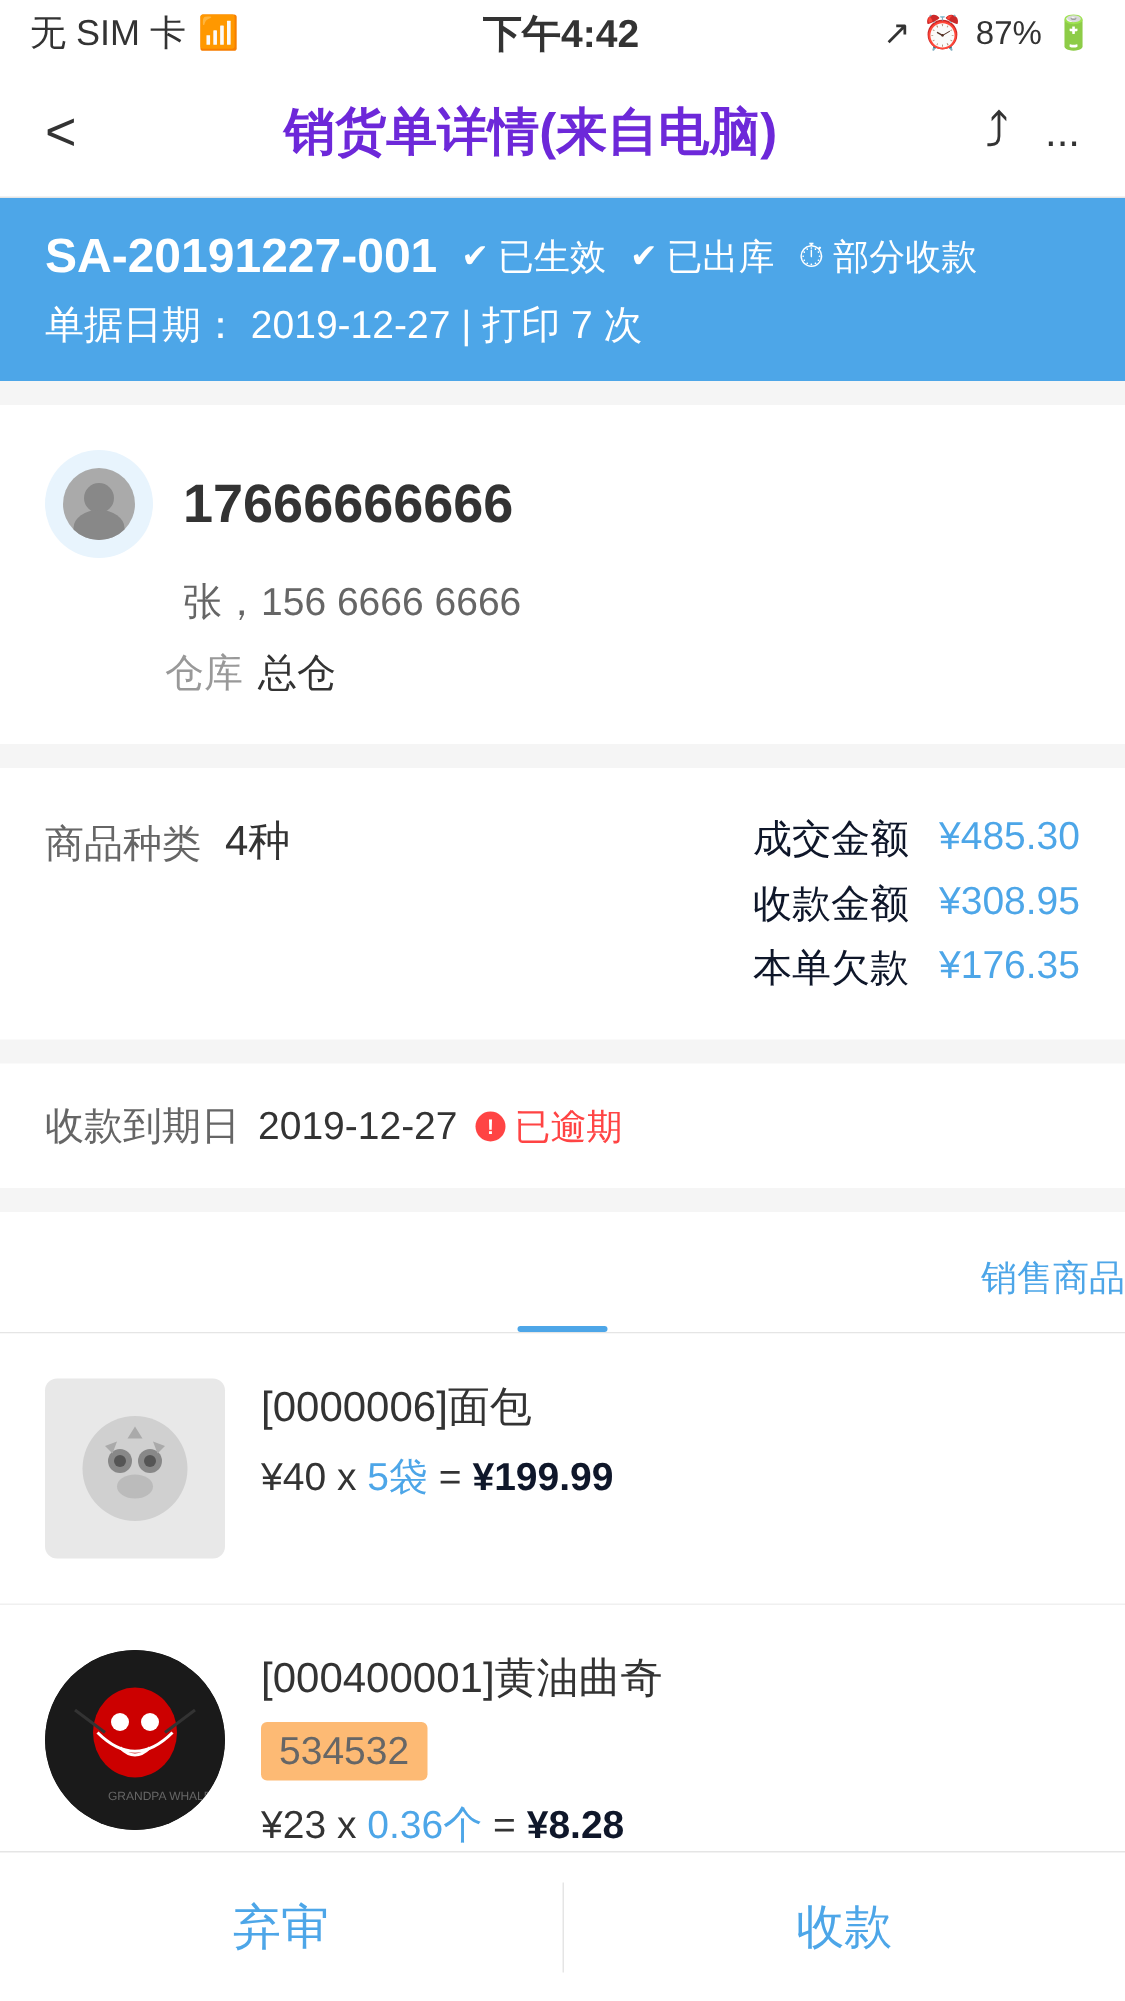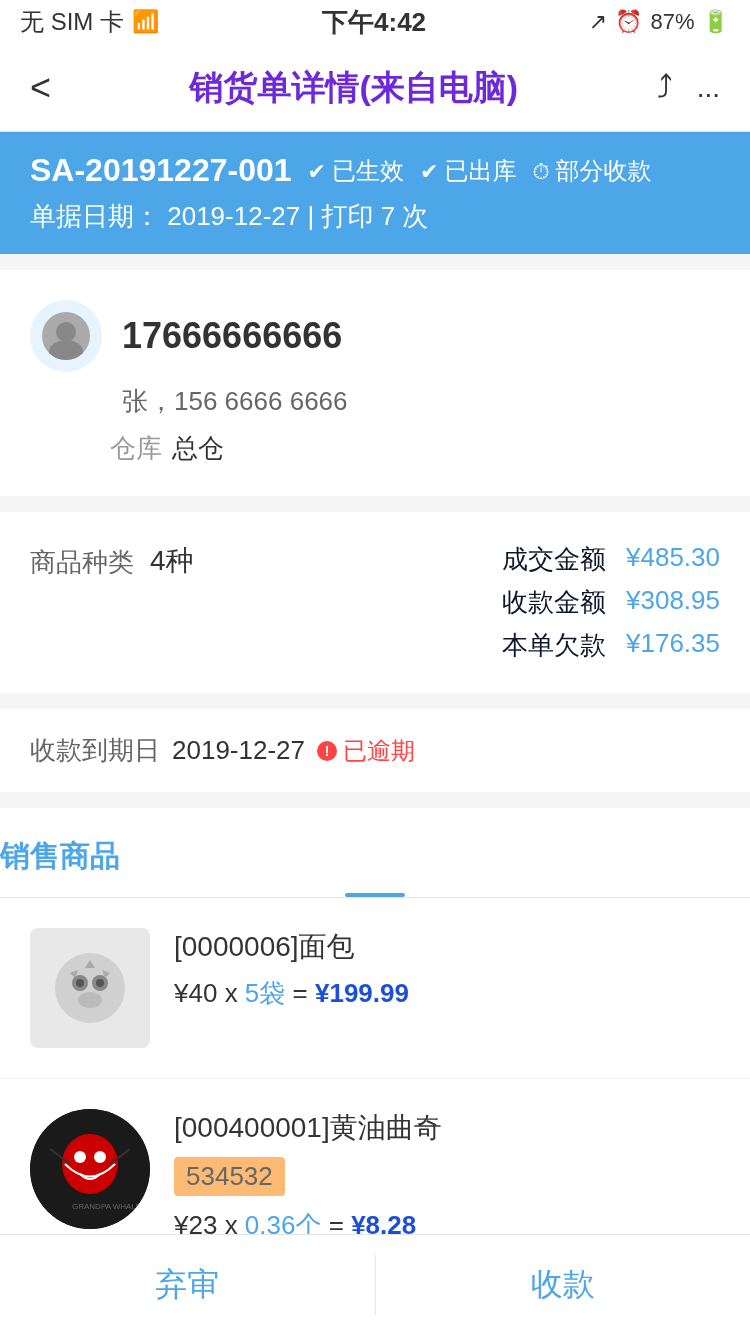--- a/index.html
+++ b/index.html
@@ -217,27 +217,26 @@
 
     
     .tabs-section {
       background: #fff;
       margin-top: 16px;
       display: flex;
       border-bottom: 1px solid #e5e5e5;
     }
     .tab {
       flex: 1;
-      text-align: left;
+      text-align: right;
       padding: 28px 0 20px;
-      font-size: 30px;
+      font-size: 24px;
       color: #999;
       position: relative;
       cursor: pointer;
-      font-weight: bold;
     }
     .tab.active {
       color: #4da6e8;
     }
     .tab.active::after {
       content: '';
       position: absolute;
       bottom: 0;
       left: 50%;
       transform: translateX(-50%);
@@ -289,21 +288,21 @@
       font-size: 26px;
       padding: 4px 12px;
       border-radius: 4px;
       margin-bottom: 12px;
     }
     .product-price {
       font-size: 26px;
       color: #333;
     }
     .product-price .qty { color: #4da6e8; }
-    .product-price .total { color: #1d4ed8; font-weight: 600; margin-top: 24px; }
+    .product-price .total { color: #0f172a; font-weight: 600; margin-top: 24px; }
 
     
     .bottom-bar {
       position: fixed;
       bottom: 0;
       left: 0;
       width: 750px;
       height: 100px;
       background: #fff;
       border-top: 1px solid #e5e5e5;

